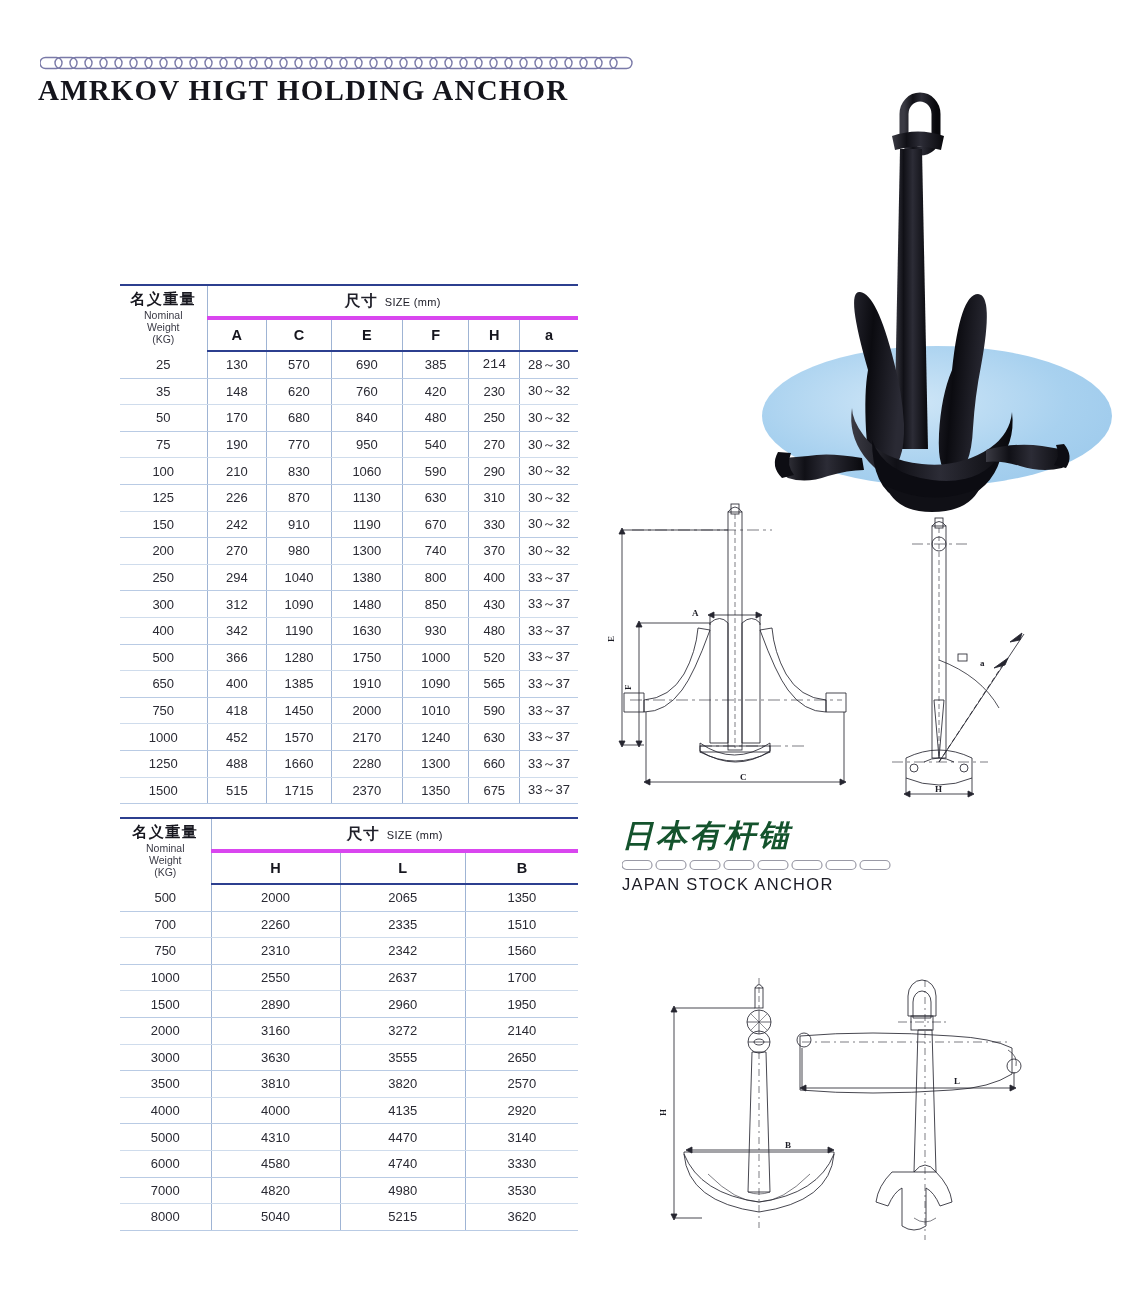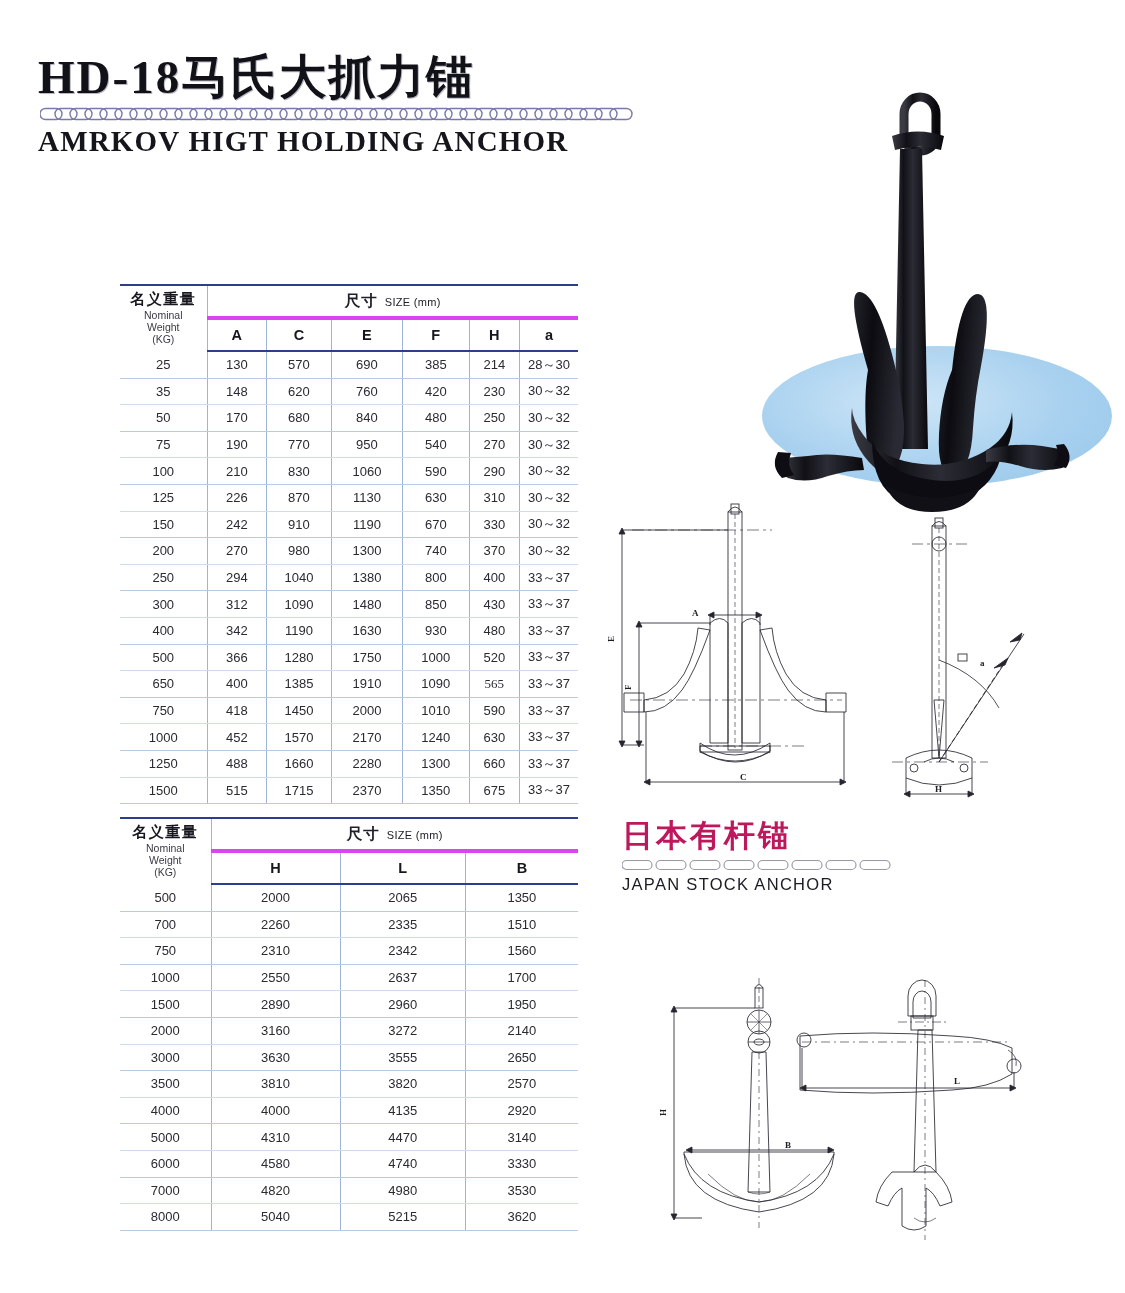--- a/index.html
+++ b/index.html
@@ -96,35 +96,35 @@
 
   .dim-label{
     font-family:"Liberation Serif","DejaVu Serif",serif;
     font-size:9px;font-weight:bold;fill:#1d1d26;
   }
 
   
   .jp-caption{position:absolute;left:622px;top:818px;width:330px;}
   .jp-cn{
     font-size:31px;font-weight:bold;letter-spacing:3px;
-    color:#be185d;line-height:1.15;white-space:nowrap;
+    color:#14532d;line-height:1.15;white-space:nowrap;
     font-family:"DejaVu Sans","Liberation Sans",sans-serif;
+    font-style:italic;
   }
   .jp-chain{height:16px;margin:3px 0 2px 0;width:270px;}
   .jp-en{
     font-size:16.5px;letter-spacing:1.3px;color:#1b1b24;white-space:nowrap;
   }
 </style>
 </head>
 <body>
 
 <div class="page">
 
   <div class="title-block">
-    <div class="title-cn">HD-18马氏大抓力锚</div>
     <div class="chain-rule">
       <svg width="600" height="20" viewBox="0 0 600 20">
         <g fill="none" stroke="#6b6b9a" stroke-width="1.3">
           
         </g>
         <g id="chainlinks" fill="none" stroke="#7a7aa8" stroke-width="1.4">
             <rect x="0" y="4.5" width="22" height="11" rx="5.5"></rect>
             <rect x="15" y="4.5" width="22" height="11" rx="5.5"></rect>
             <rect x="30" y="4.5" width="22" height="11" rx="5.5"></rect>
             <rect x="45" y="4.5" width="22" height="11" rx="5.5"></rect>
@@ -193,21 +193,21 @@
         <td class="lastcol" style="width:62px;">a</td>
       </tr>
     </tbody>
     <tbody id="table1-body">
         <tr class="body-row">
           <td class="nw" style="width: 91px;">25</td>
           <td style="width: 62px;">130</td>
           <td style="width: 67px;">570</td>
           <td style="width: 74px;">690</td>
           <td style="width: 69px;">385</td>
-          <td style="width: 52px;">214</td>
+          <td style="width: 52px; font-family: Liberation Mono, monospace;">214</td>
           <td class="lastcol" style="width: 62px;">28～30</td>
         </tr>
         <tr class="body-row">
           <td class="nw" style="width: 91px;">35</td>
           <td style="width: 62px;">148</td>
           <td style="width: 67px;">620</td>
           <td style="width: 74px;">760</td>
           <td style="width: 69px;">420</td>
           <td style="width: 52px;">230</td>
           <td class="lastcol" style="width: 62px;">30～32</td>
@@ -301,21 +301,21 @@
           <td style="width: 69px;">1000</td>
           <td style="width: 52px;">520</td>
           <td class="lastcol" style="width: 62px;">33～37</td>
         </tr>
         <tr class="body-row">
           <td class="nw" style="width: 91px;">650</td>
           <td style="width: 62px;">400</td>
           <td style="width: 67px;">1385</td>
           <td style="width: 74px;">1910</td>
           <td style="width: 69px;">1090</td>
-          <td style="width: 52px; font-family: Liberation Serif, serif;">565</td>
+          <td style="width: 52px;">565</td>
           <td class="lastcol" style="width: 62px;">33～37</td>
         </tr>
         <tr class="body-row">
           <td class="nw" style="width: 91px;">750</td>
           <td style="width: 62px;">418</td>
           <td style="width: 67px;">1450</td>
           <td style="width: 74px;">2000</td>
           <td style="width: 69px;">1010</td>
           <td style="width: 52px;">590</td>
           <td class="lastcol" style="width: 62px;">33～37</td>

